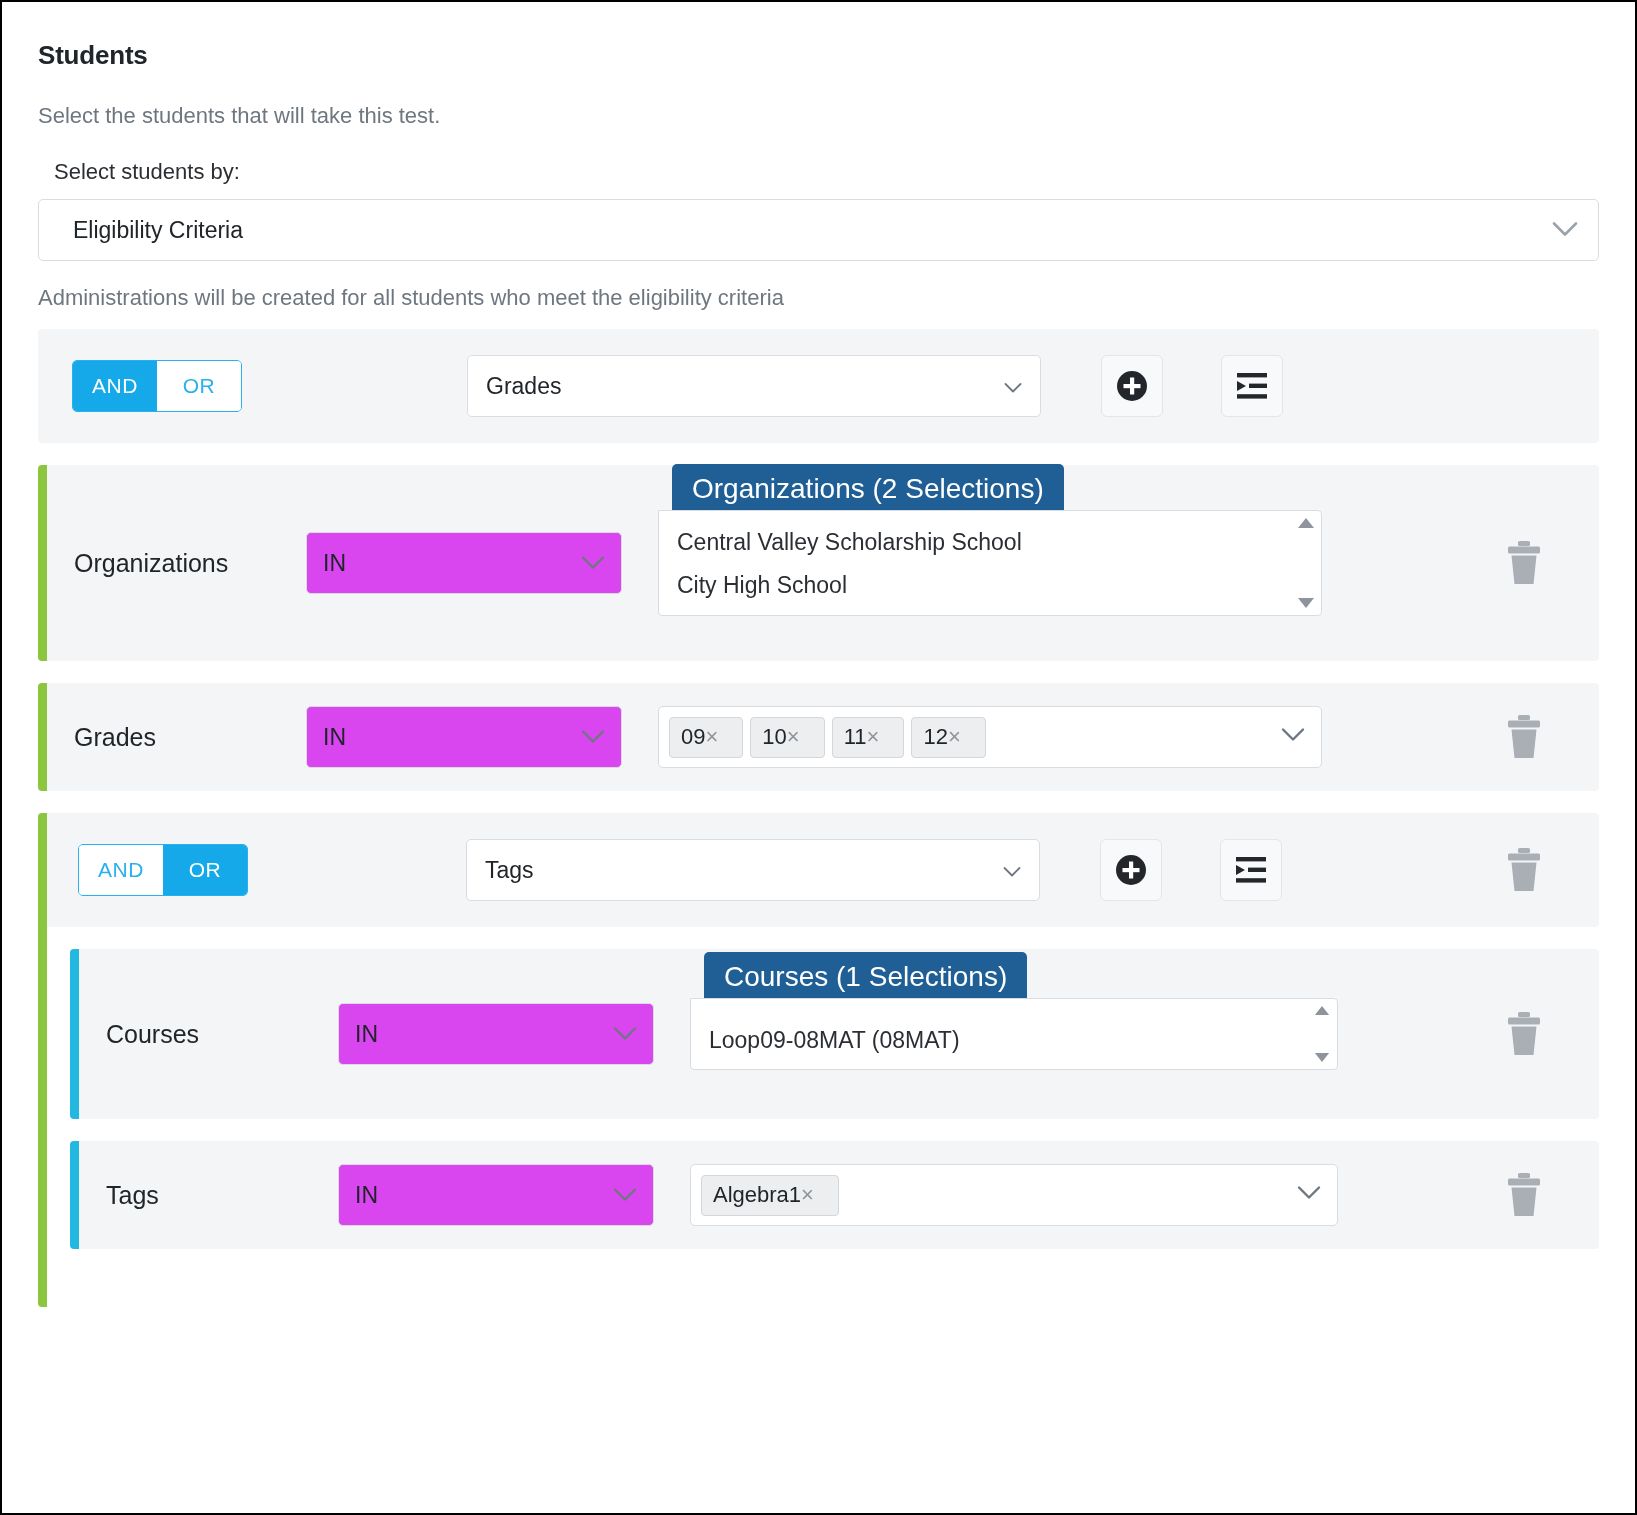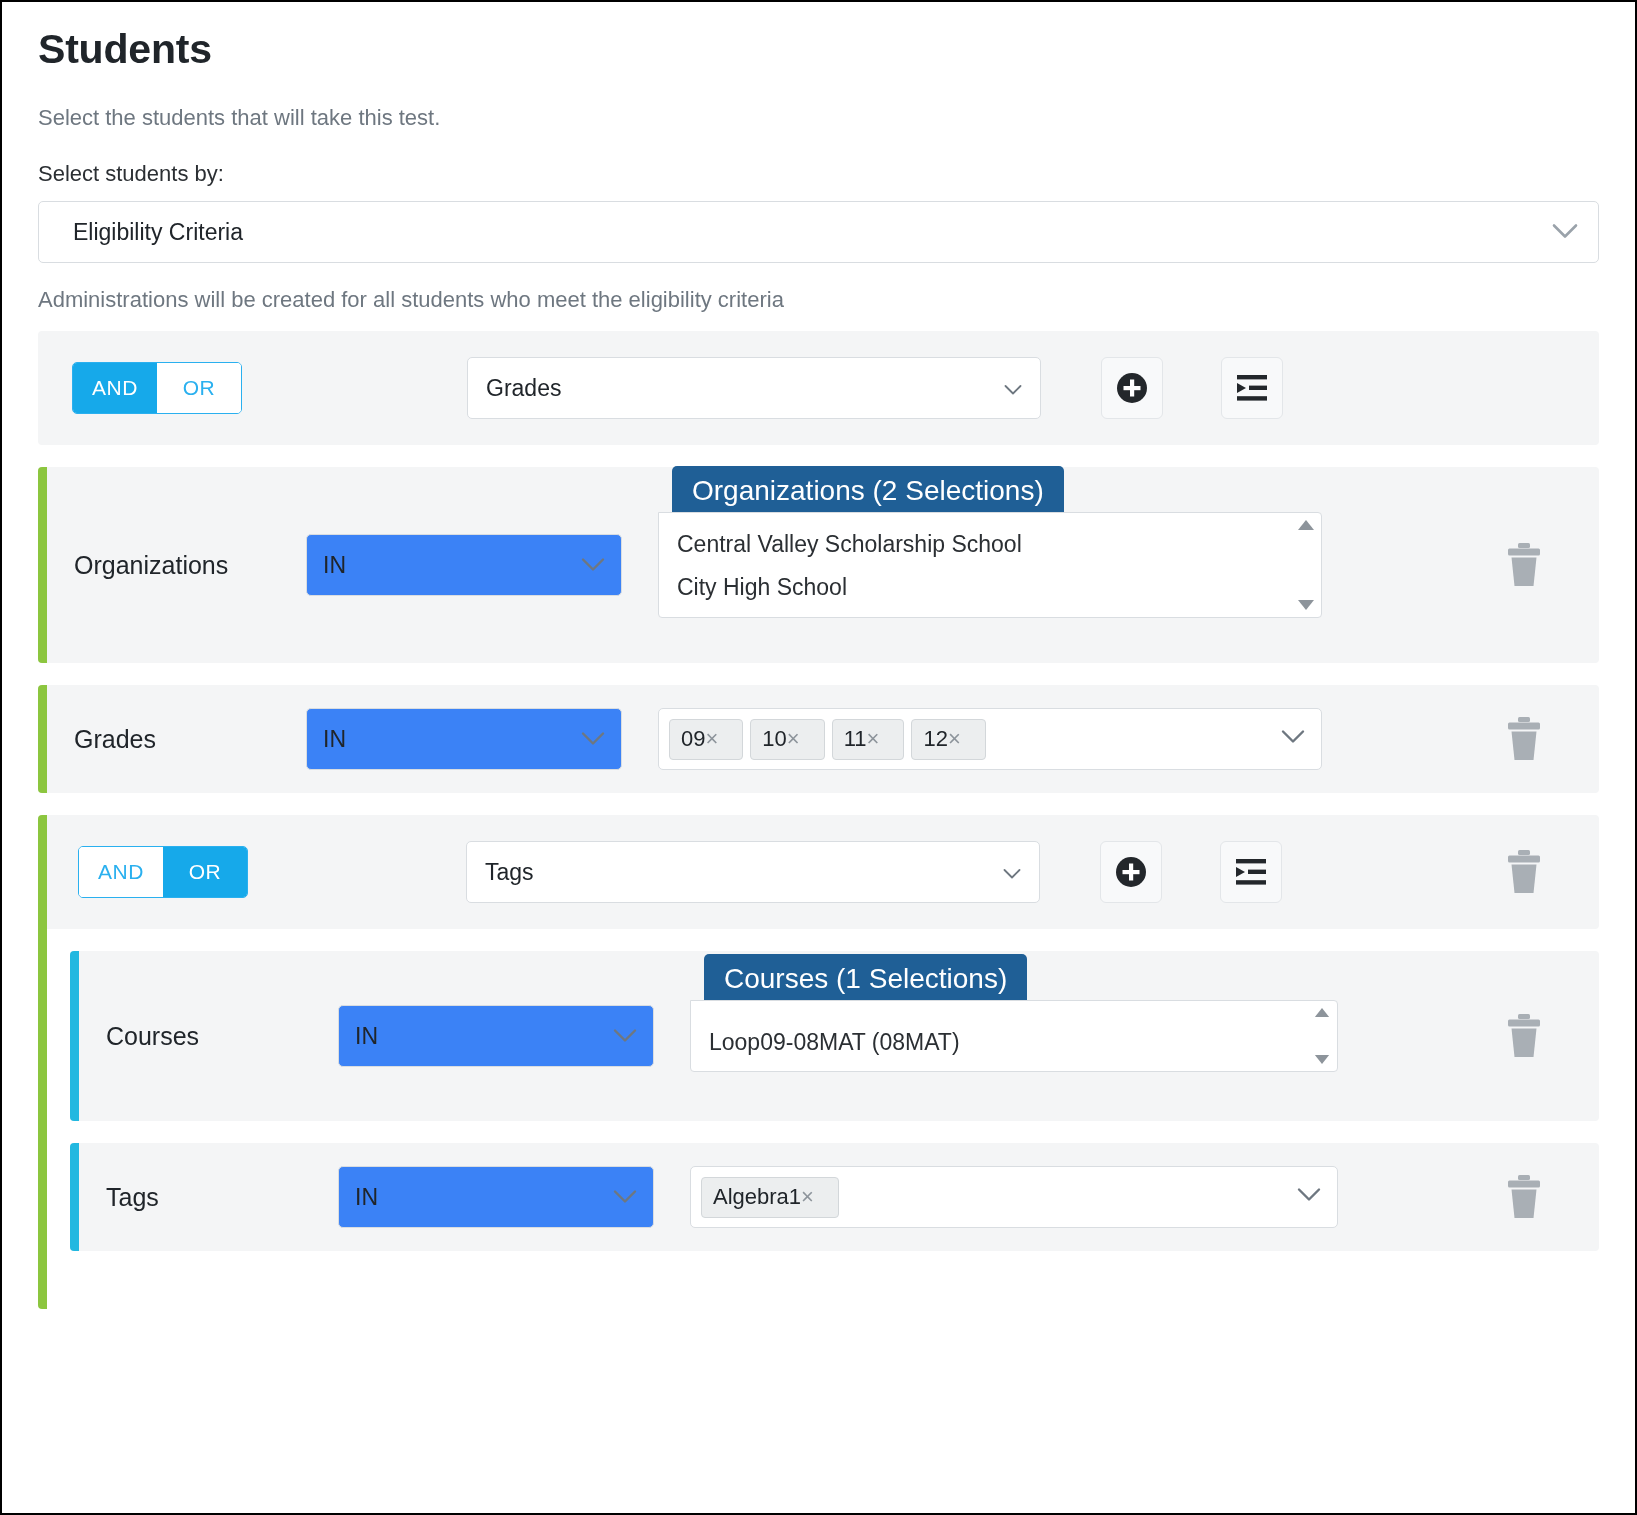--- a/index.html
+++ b/index.html
@@ -16,36 +16,37 @@
     position: relative;
     width: 1637px;
     height: 1515px;
     background: #fff;
     border: 2px solid #000;
     padding: 18px 36px 0 36px;
   }
 
   
   .page-title {
-    font-size: 41px;
+    font-size: 26px;
     font-weight: bold;
     color: #20252a;
-    margin: 6px 0 10px 0;
+    margin: 20px 0 10px 0;
     letter-spacing: -0.2px;
   }
   .page-subtitle {
     font-size: 22px;
     color: #6e7780;
     margin-bottom: 30px;
     margin-top: 32px;
   }
   .field-label {
     font-size: 22px;
     color: #2b2f33;
     margin-bottom: 14px;
+    margin-left: 16px;
   }
 
   
   .main-select {
     position: relative;
     height: 62px;
     border: 1px solid #d9dde1;
     border-radius: 5px;
     background: #fff;
     display: flex;
@@ -166,21 +167,21 @@
     font-size: 25px;
     color: #20252a;
     flex: none;
   }
   .op-select {
     position: relative;
     width: 316px;
     height: 62px;
     border: 1px solid #d9dde1;
     border-radius: 5px;
-    background: #3b82f6;
+    background: #d946ef;
     display: flex;
     align-items: center;
     padding: 0 16px;
     font-size: 23px;
     color: #20252a;
     flex: none;
   }
   .op-select .chev {
     position: absolute;
     right: 16px;

